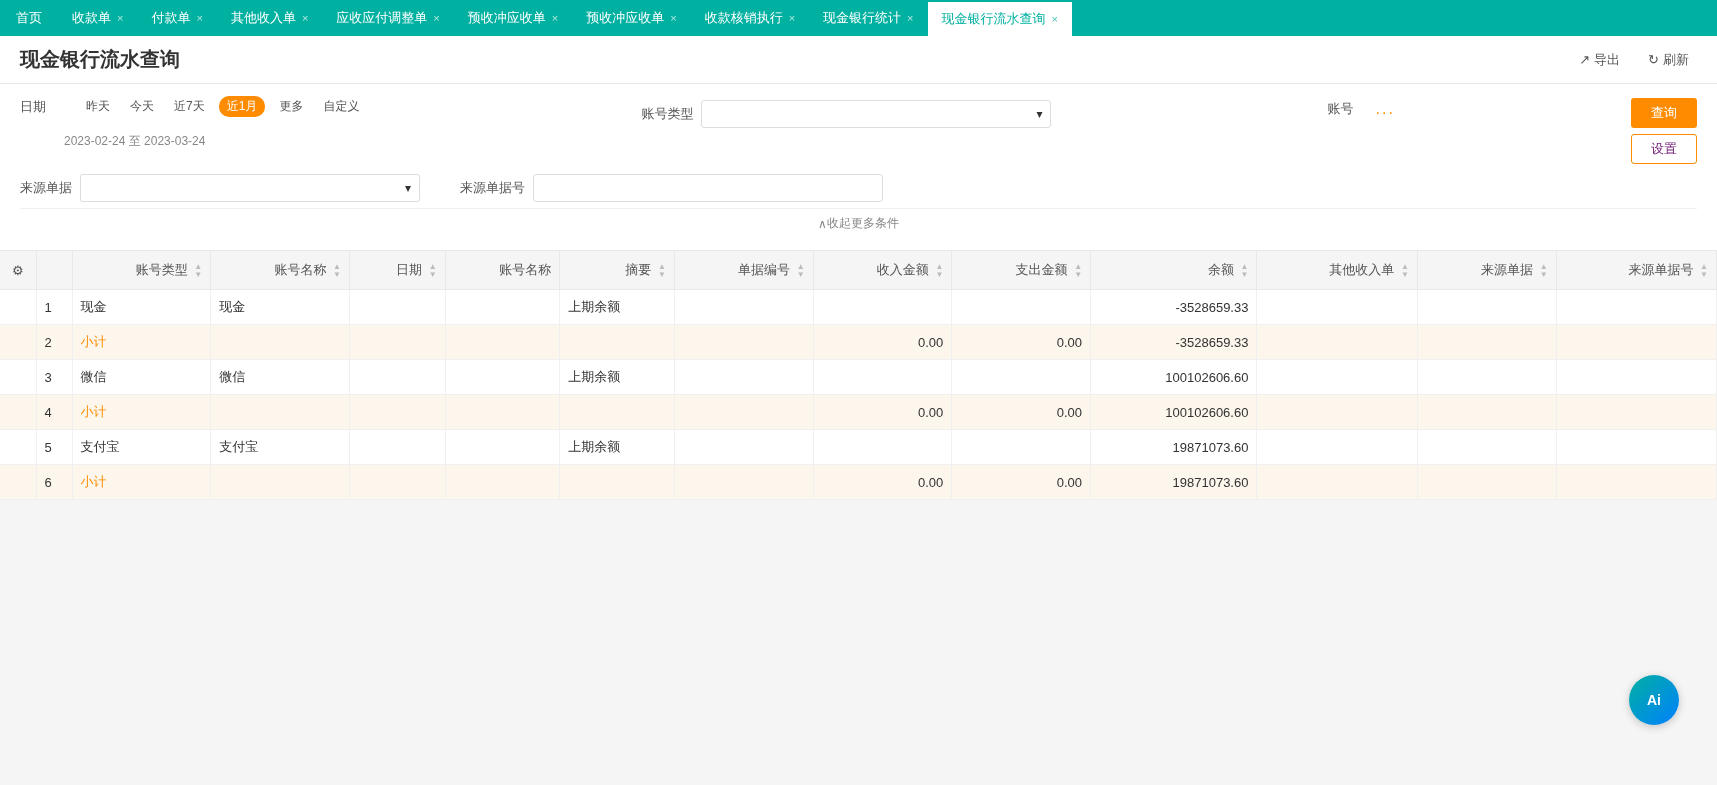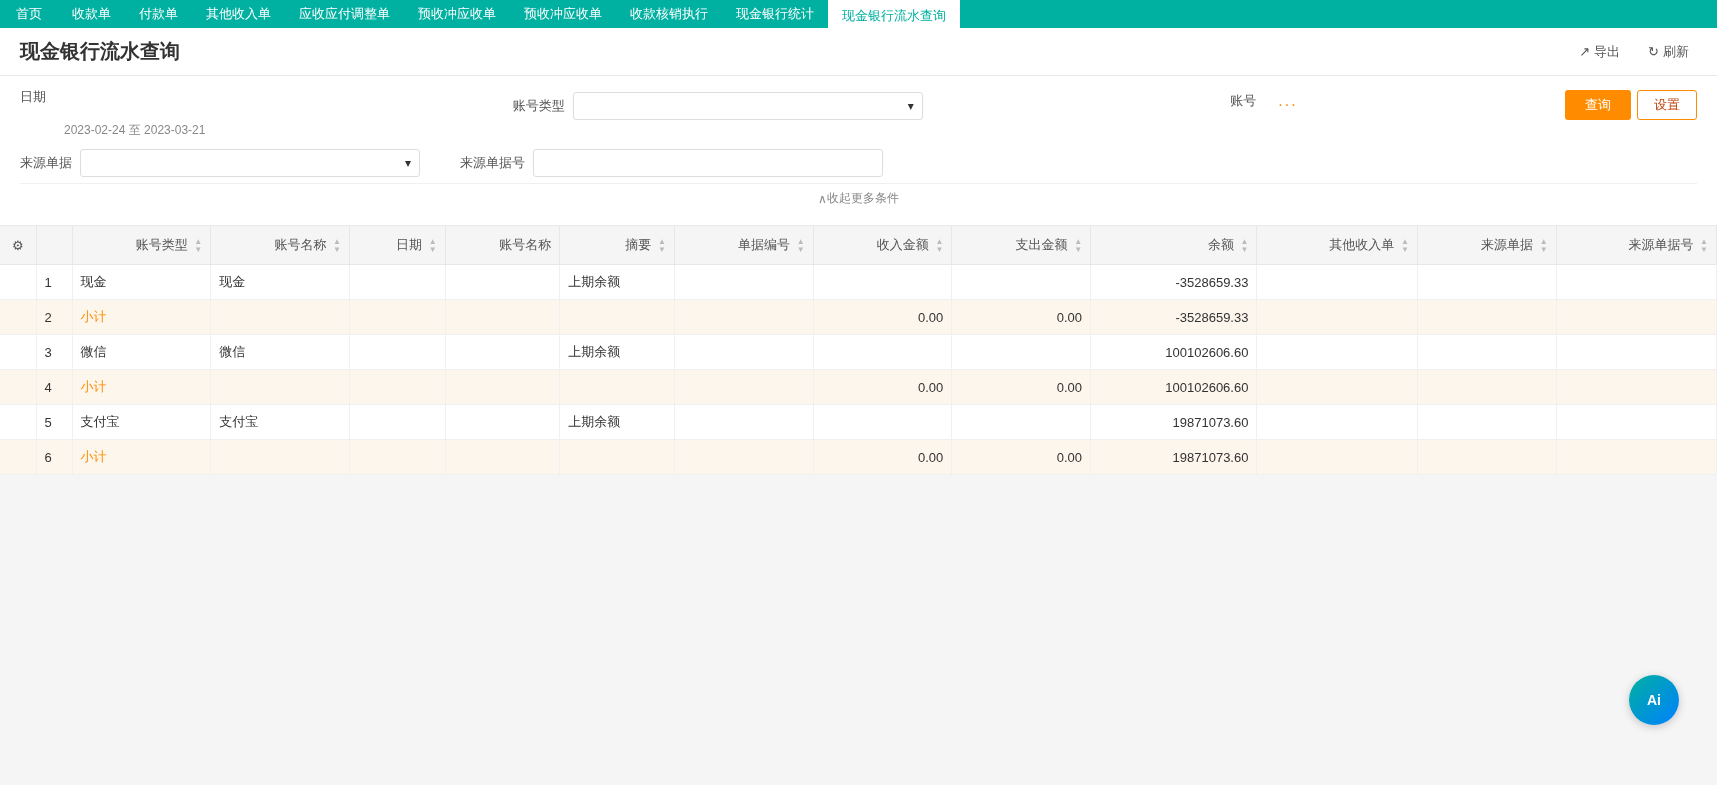--- a/index.html
+++ b/index.html
@@ -3,36 +3,35 @@
   <meta charset="utf-8">
   <style>
     * { box-sizing: border-box; margin: 0; padding: 0; }
     body { font-family: 'Microsoft YaHei', Arial, sans-serif; font-size: 13px; background: #f5f5f5; color: #333; }
 
     
     .top-nav {
       background: #00b0a0;
       display: flex;
       align-items: center;
-      height: 28px;
+      height: 36px;
       padding: 0 0;
       overflow: hidden;
     }
     .nav-item {
       color: #fff;
       padding: 0 14px;
       height: 36px;
       line-height: 36px;
       cursor: pointer;
       white-space: nowrap;
       font-size: 13px;
       display: flex;
       align-items: center;
       gap: 4px;
-      flex-direction: column;
     }
     .nav-item.active {
       background: #fff;
       color: #00b0a0;
       border-top: 2px solid #00b0a0;
     }
     .nav-item .close-x {
       font-size: 11px;
       opacity: 0.7;
       margin-left: 2px;
@@ -142,21 +141,21 @@
       background: #ff8c00;
       color: #fff;
       border: none;
       border-radius: 3px;
       padding: 6px 20px;
       font-size: 13px;
       cursor: pointer;
     }
     .settings-btn {
       background: #fff;
-      color: #c2410c;
+      color: #701a75;
       border: 1px solid #ff8c00;
       border-radius: 3px;
       padding: 5px 16px;
       font-size: 13px;
       cursor: pointer;
     }
 
     .collapse-bar {
       display: flex;
       align-items: center;
@@ -317,38 +316,46 @@
     </div>
   </div>
 </div>
 
 <div class="filter-area">
 
   <div style="display:flex; align-items:flex-start; justify-content:space-between;">
     <div style="display:flex; flex-direction:column; gap:4px;">
       <div class="filter-row">
         <span class="filter-label">日期</span>
+        <div class="date-shortcuts">
+          <span class="date-btn">昨天</span>
+          <span class="date-btn">今天</span>
+          <span class="date-btn">近7天</span>
+          <span class="date-btn active">近1月</span>
+          <span class="date-btn">更多</span>
+          <span class="date-btn">自定义</span>
+        </div>
       </div>
-      <div class="date-range">2023-02-24 至 2023-03-21</div>
+      <div class="date-range">2023-02-24 至 2023-03-24</div>
     </div>
 
     <div class="filter-group" style="margin-left:40px; margin-top:4px;">
       <span class="filter-label">账号类型</span>
       <div class="select-box select-box-wide">
         <span></span>
         <span>▾</span>
       </div>
     </div>
 
     <div class="filter-group" style="margin-left:40px; margin-top:4px;">
       <span class="filter-label">账号</span>
       <span class="ellipsis-btn">...</span>
     </div>
 
-    <div style="display:flex; flex-direction:row; gap:6px; margin-top:2px;">
+    <div style="display:flex; flex-direction:column; gap:6px; margin-top:2px;">
       <button class="query-btn">查询</button>
       <button class="settings-btn">设置</button>
     </div>
   </div>
 
   <div class="filter-row-2" style="margin-top:10px;">
     <div class="filter-group">
       <span class="filter-label">来源单据</span>
       <div class="select-box" style="width:340px;">
         <span></span>

